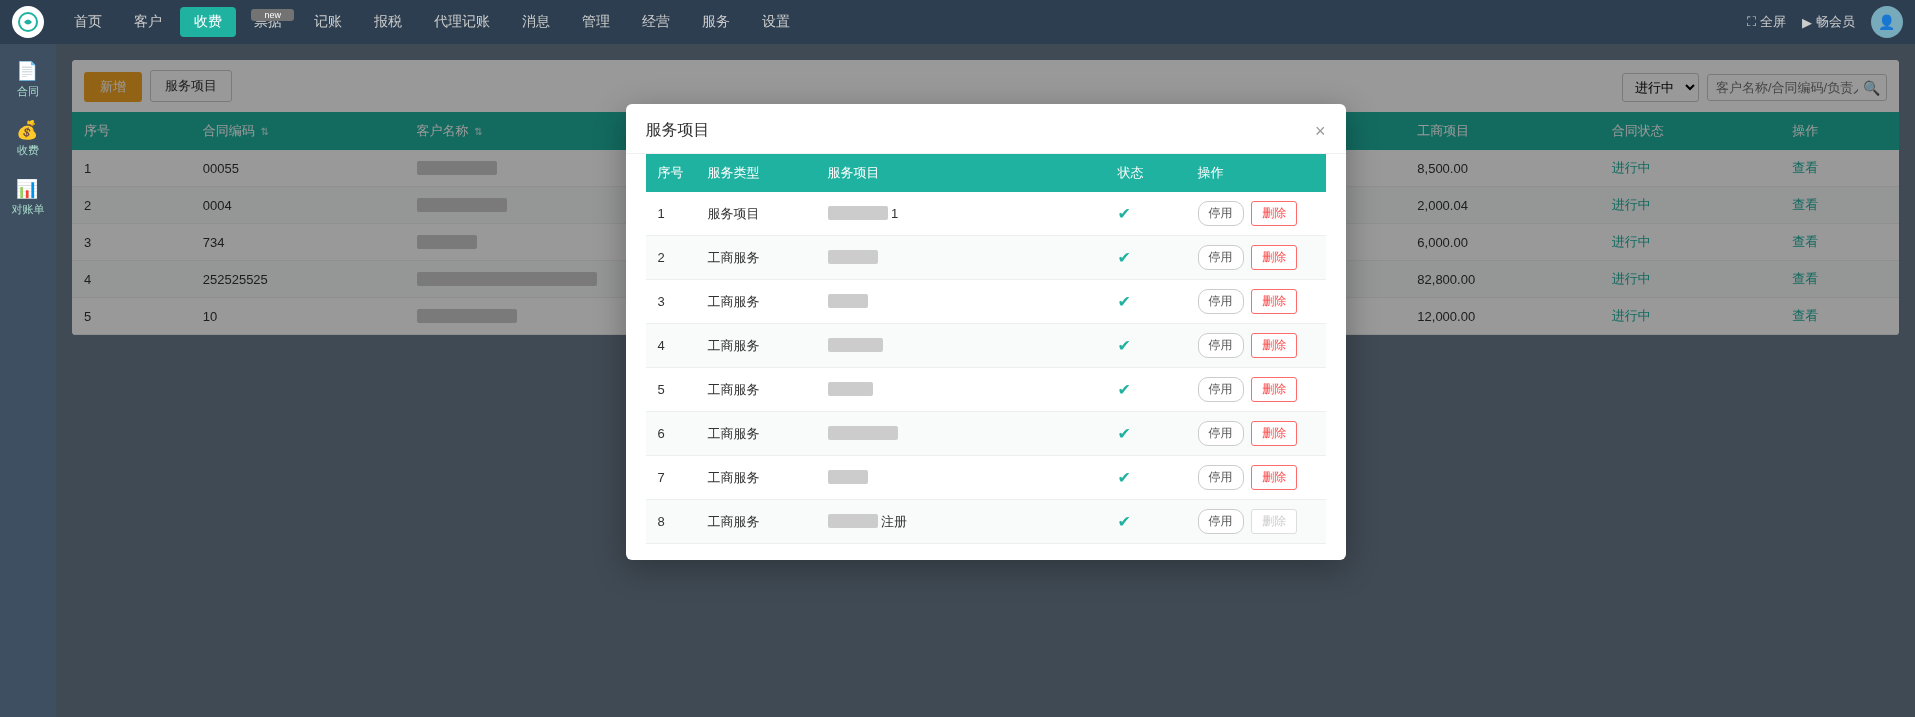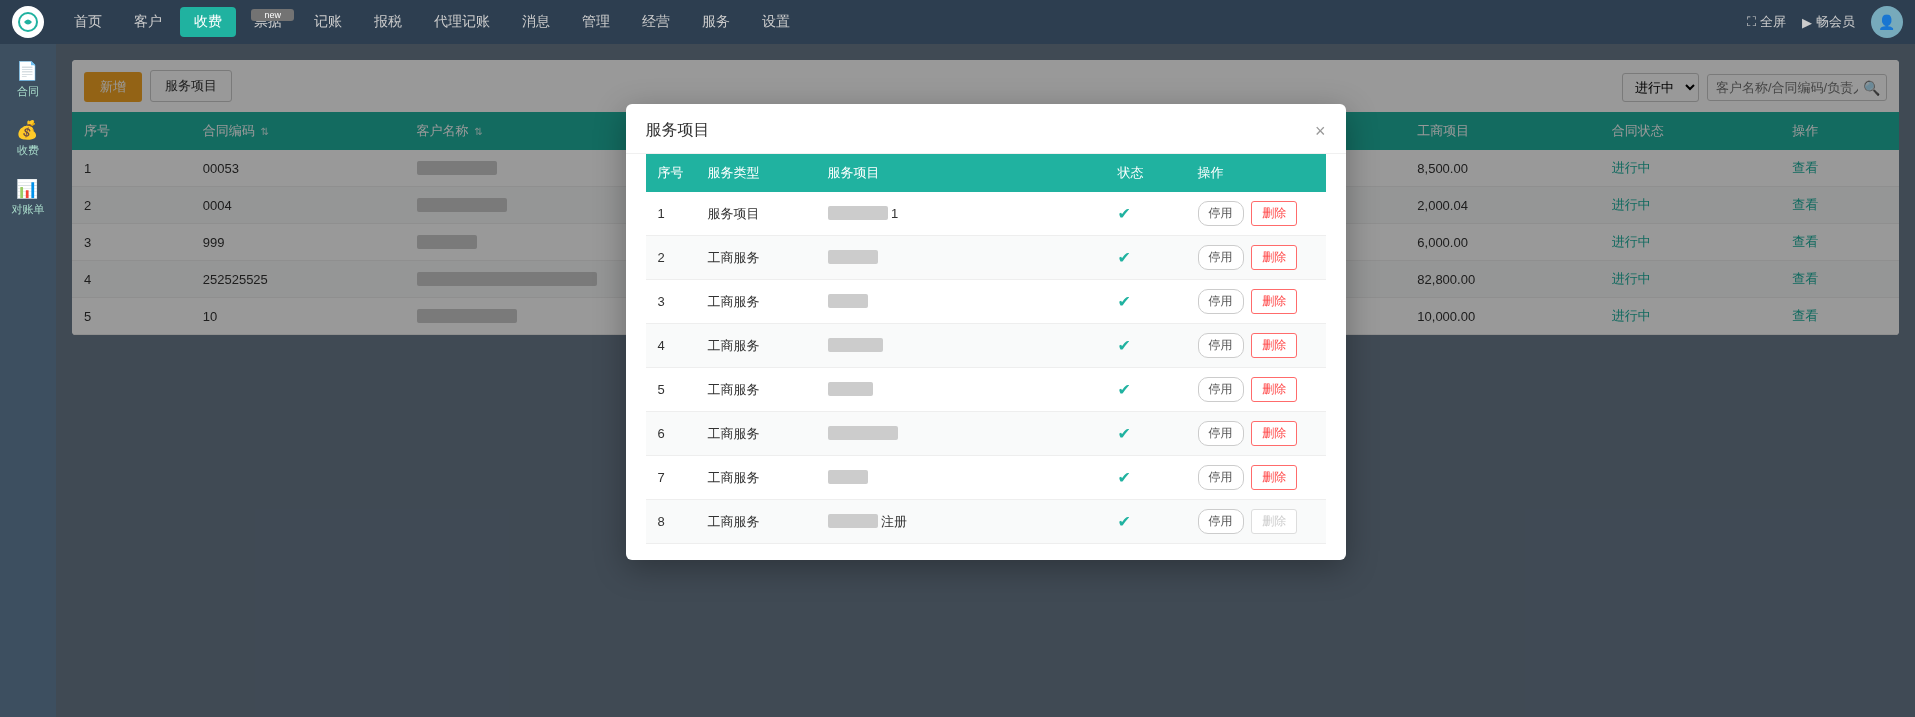--- a/index.html
+++ b/index.html
@@ -355,41 +355,41 @@
             <th>服务项目 <span class="sort-icon">▼</span></th>
             <th>服务期限起止 <span class="sort-icon">▼</span></th>
             <th>工商项目</th>
             <th>合同状态</th>
             <th>操作</th>
           </tr>
         </thead>
         <tbody>
           <tr>
             <td>1</td>
-            <td>00053</td>
+            <td>00055</td>
             <td><span class="blurred-text" style="width:80px">&nbsp;&nbsp;&nbsp;&nbsp;&nbsp;&nbsp;&nbsp;&nbsp;</span></td>
             <td>小规模记账</td>
             <td>202305-202404</td>
             <td>8,500.00</td>
             <td><span class="status-badge">进行中</span></td>
             <td><a class="action-link">查看</a></td>
           </tr>
           <tr>
             <td>2</td>
             <td>0004</td>
             <td><span class="blurred-text" style="width:90px">&nbsp;&nbsp;&nbsp;&nbsp;&nbsp;&nbsp;&nbsp;&nbsp;&nbsp;</span></td>
             <td>小规模记账</td>
             <td>202305-202404</td>
             <td>2,000.04</td>
             <td><span class="status-badge">进行中</span></td>
             <td><a class="action-link">查看</a></td>
           </tr>
           <tr>
             <td>3</td>
-            <td>999</td>
+            <td>734</td>
             <td><span class="blurred-text" style="width:60px">&nbsp;&nbsp;&nbsp;&nbsp;&nbsp;&nbsp;</span></td>
             <td>小规模记账</td>
             <td>202305-202404</td>
             <td>6,000.00</td>
             <td><span class="status-badge">进行中</span></td>
             <td><a class="action-link">查看</a></td>
           </tr>
           <tr>
             <td>4</td>
             <td>252525525</td>
@@ -399,21 +399,21 @@
             <td>82,800.00</td>
             <td><span class="status-badge">进行中</span></td>
             <td><a class="action-link">查看</a></td>
           </tr>
           <tr>
             <td>5</td>
             <td>10</td>
             <td><span class="blurred-text" style="width:100px">&nbsp;&nbsp;&nbsp;&nbsp;&nbsp;&nbsp;&nbsp;&nbsp;&nbsp;&nbsp;</span></td>
             <td>小规模记账</td>
             <td>202303-202402</td>
-            <td>10,000.00</td>
+            <td>12,000.00</td>
             <td><span class="status-badge">进行中</span></td>
             <td><a class="action-link">查看</a></td>
           </tr>
         </tbody>
       </table>
     </div>
 
     <div class="overlay">
 
       <div class="modal">

